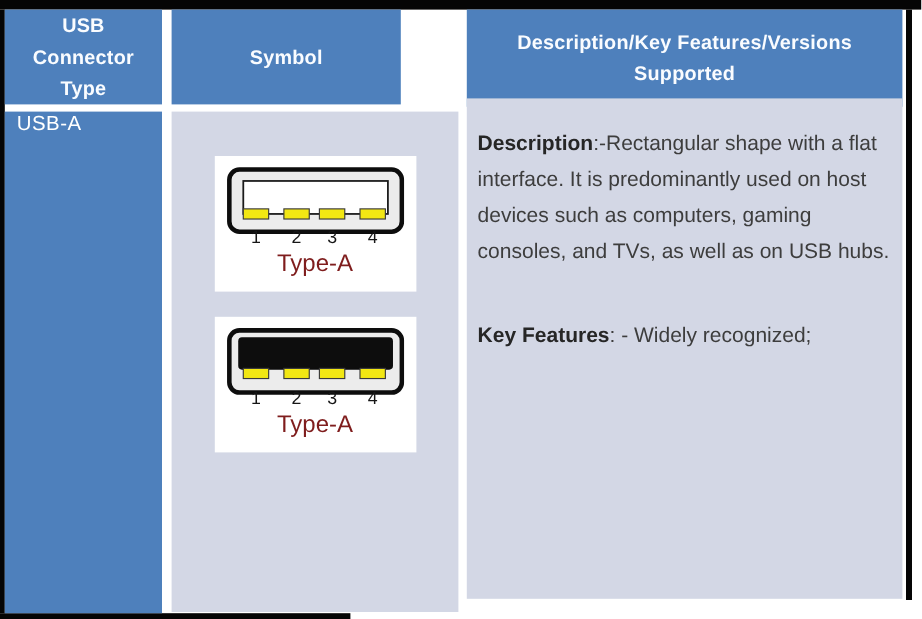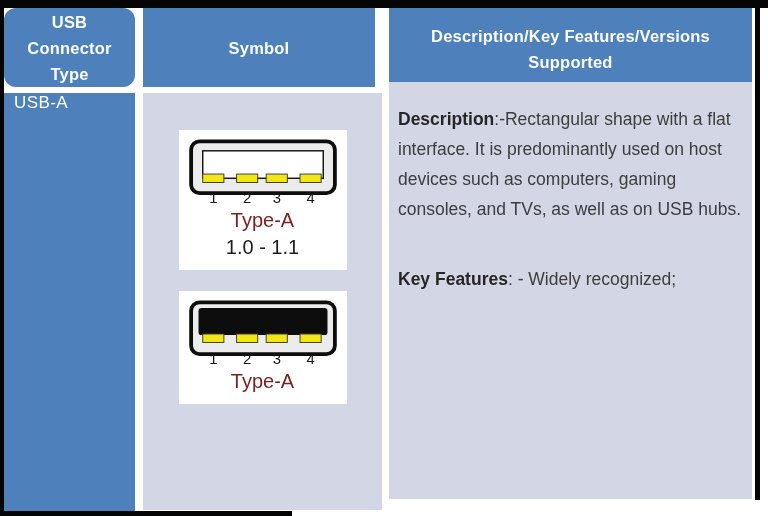--- a/index.html
+++ b/index.html
@@ -11,22 +11,22 @@
   .frame-top{left:0;top:0;width:768px;height:8px;}
   .frame-left{left:0;top:8px;width:4px;height:503px;}
   .frame-right{left:755px;top:8px;width:5px;height:492px;}
   .frame-bottom{left:0;top:511px;width:292px;height:5px;}
   .cell{position:absolute;box-sizing:border-box;}
   .hdr{
     background:var(--header-blue,#4E80BC);color:#fafcff;
     display:flex;align-items:center;justify-content:center;text-align:center;
     font-size:16.5px;font-weight:600;line-height:26px;letter-spacing:.2px;
   }
-  .h1{left:4px;top:8px;width:131px;height:79px;padding:0 14px;border-radius:12px;}
-  .h2{left:143px;top:8px;width:232px;height:79px;}
+  .h1{left:4px;top:8px;width:131px;height:79px;padding:0 14px;}
+  .h2{left:143px;top:8px;width:191px;height:79px;}
   .h3{left:389px;top:8px;width:363px;height:81px;padding:16px 8px;}
   .b1{
     left:4px;top:93px;width:131px;height:418px;background:var(--header-blue,#4E80BC);
     display:flex;color:#ffffff;font-size:17px;font-weight:500;
     letter-spacing:.4px;padding-left:10px;
   }
   .b2{
     left:143px;top:93px;width:239px;height:417px;background:var(--cell-lavender,#D3D7E5);
     display:flex;flex-direction:column;align-items:center;padding-top:37px;gap:21px;
   }
@@ -76,21 +76,20 @@
           <rect x="13" y="33" width="20" height="8" fill="#F2E713" stroke="#3a3a3a" stroke-width="0.9"></rect>
           <rect x="45" y="33" width="20" height="8" fill="#F2E713" stroke="#3a3a3a" stroke-width="0.9"></rect>
           <rect x="73" y="33" width="20" height="8" fill="#F2E713" stroke="#3a3a3a" stroke-width="0.9"></rect>
           <rect x="105" y="33" width="20" height="8" fill="#F2E713" stroke="#3a3a3a" stroke-width="0.9"></rect>
           <text x="23" y="60" text-anchor="middle" font-size="14" fill="#161616" font-family="Liberation Sans, sans-serif">1</text>
           <text x="55" y="60" text-anchor="middle" font-size="14" fill="#161616" font-family="Liberation Sans, sans-serif">2</text>
           <text x="83" y="60" text-anchor="middle" font-size="14" fill="#161616" font-family="Liberation Sans, sans-serif">3</text>
           <text x="115" y="60" text-anchor="middle" font-size="14" fill="#161616" font-family="Liberation Sans, sans-serif">4</text>
         </svg>
       <div class="type-label">Type-A</div>
-      <div class="version-label">1.0 - 1.1</div>
     </div>
     <div class="symbol-card">
       <svg class="connector-svg" viewBox="0 0 140 64" width="148" height="68">
           <rect x="2" y="2" width="136" height="49" rx="8" fill="#ECECEC" stroke="#0D0D0D" stroke-width="3.6"></rect>
           <rect x="9" y="7.5" width="122" height="25.5" rx="3" fill="#0D0D0D"></rect>
           <rect x="13" y="32" width="20" height="8" fill="#F2E713" stroke="#3a3a3a" stroke-width="0.9"></rect>
           <rect x="45" y="32" width="20" height="8" fill="#F2E713" stroke="#3a3a3a" stroke-width="0.9"></rect>
           <rect x="73" y="32" width="20" height="8" fill="#F2E713" stroke="#3a3a3a" stroke-width="0.9"></rect>
           <rect x="105" y="32" width="20" height="8" fill="#F2E713" stroke="#3a3a3a" stroke-width="0.9"></rect>
           <text x="23" y="60" text-anchor="middle" font-size="14" fill="#161616" font-family="Liberation Sans, sans-serif">1</text>

